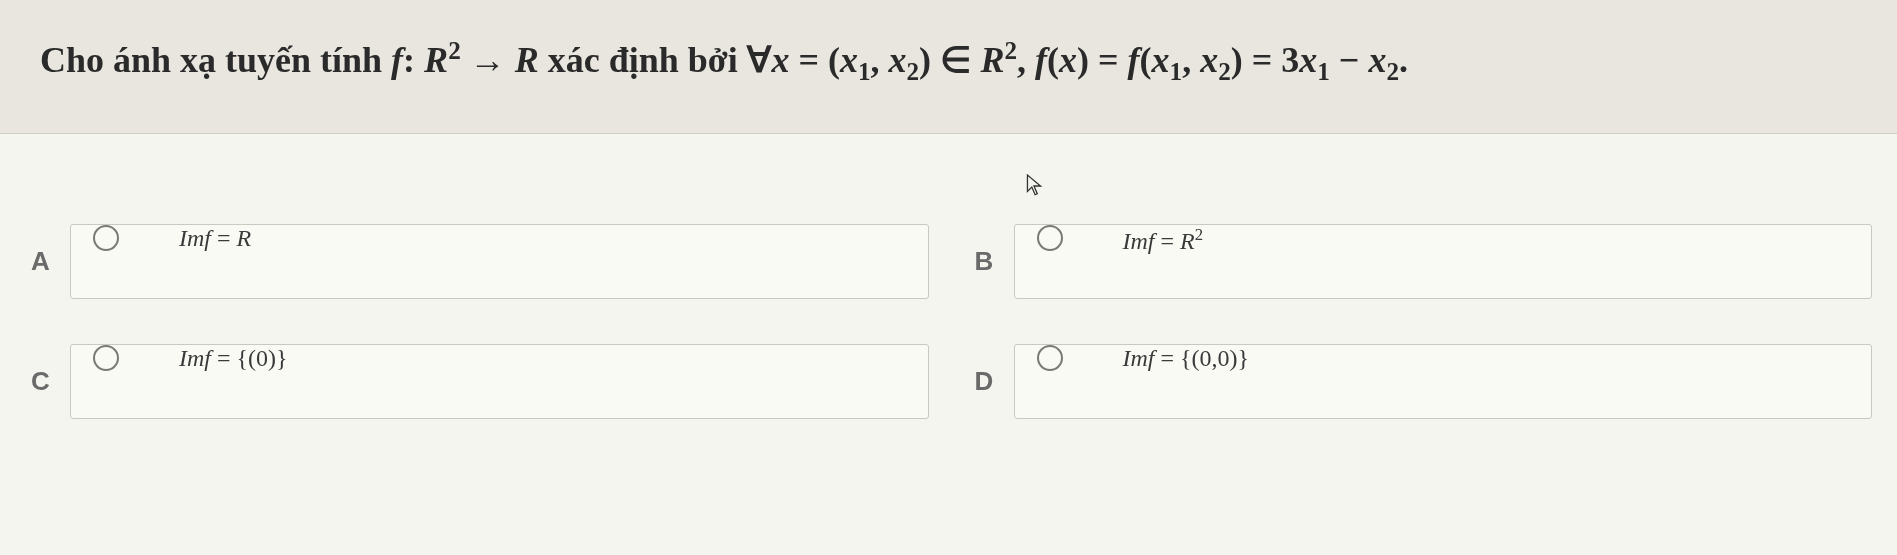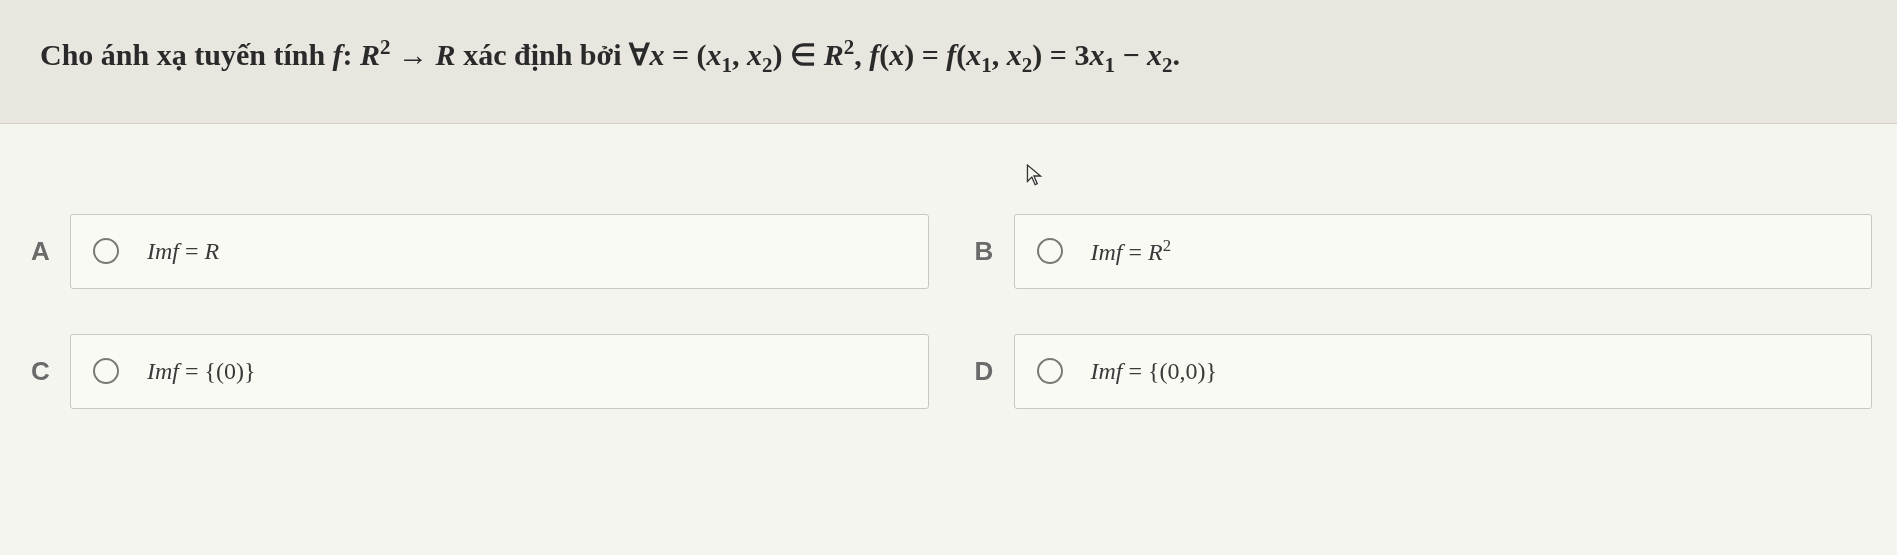--- a/index.html
+++ b/index.html
@@ -13,21 +13,21 @@
       width: 1897px;
       height: 555px;
       overflow: hidden;
     }
     .question-box {
       background: #e8e6df;
       padding: 28px 40px 38px 40px;
       border-bottom: 1px solid #d0cec6;
     }
     .question-text {
-      font-size: 30px;
+      font-size: 36px;
       font-weight: bold;
       color: #2a2a2a;
       line-height: 1.8;
       font-family: Georgia, 'Times New Roman', serif;
     }
     .question-text .math-i {
       font-style: italic;
     }
     sup {
       font-size: 0.7em;
@@ -79,23 +79,23 @@
       text-align: left;
       padding-left: 6px;
     }
     .option-box {
       flex: 1;
       border: 1px solid #c9c9c2;
       border-radius: 3px;
       background: #fafaf5;
       height: 75px;
       display: flex;
-      align-items: center;
       padding-left: 22px;
       cursor: pointer;
+      gap: 32px;
     }
     .radio {
       width: 26px;
       height: 26px;
       border: 2px solid #7a7a74;
       border-radius: 50%;
       margin-right: 28px;
       flex-shrink: 0;
     }
     .option-text {

